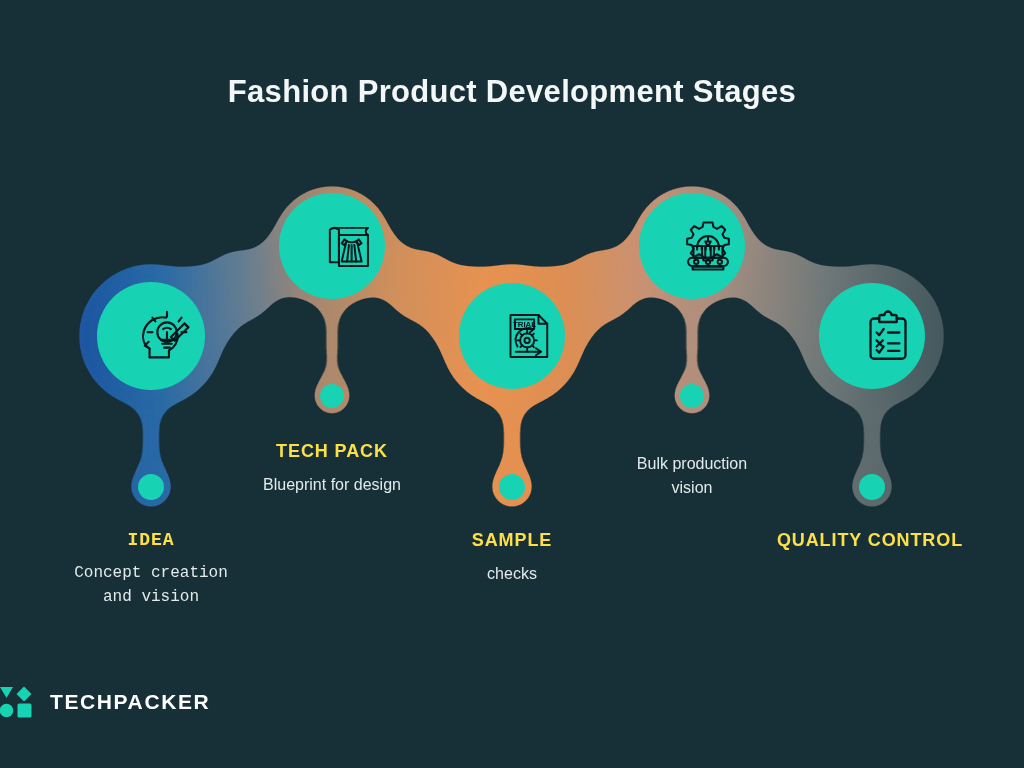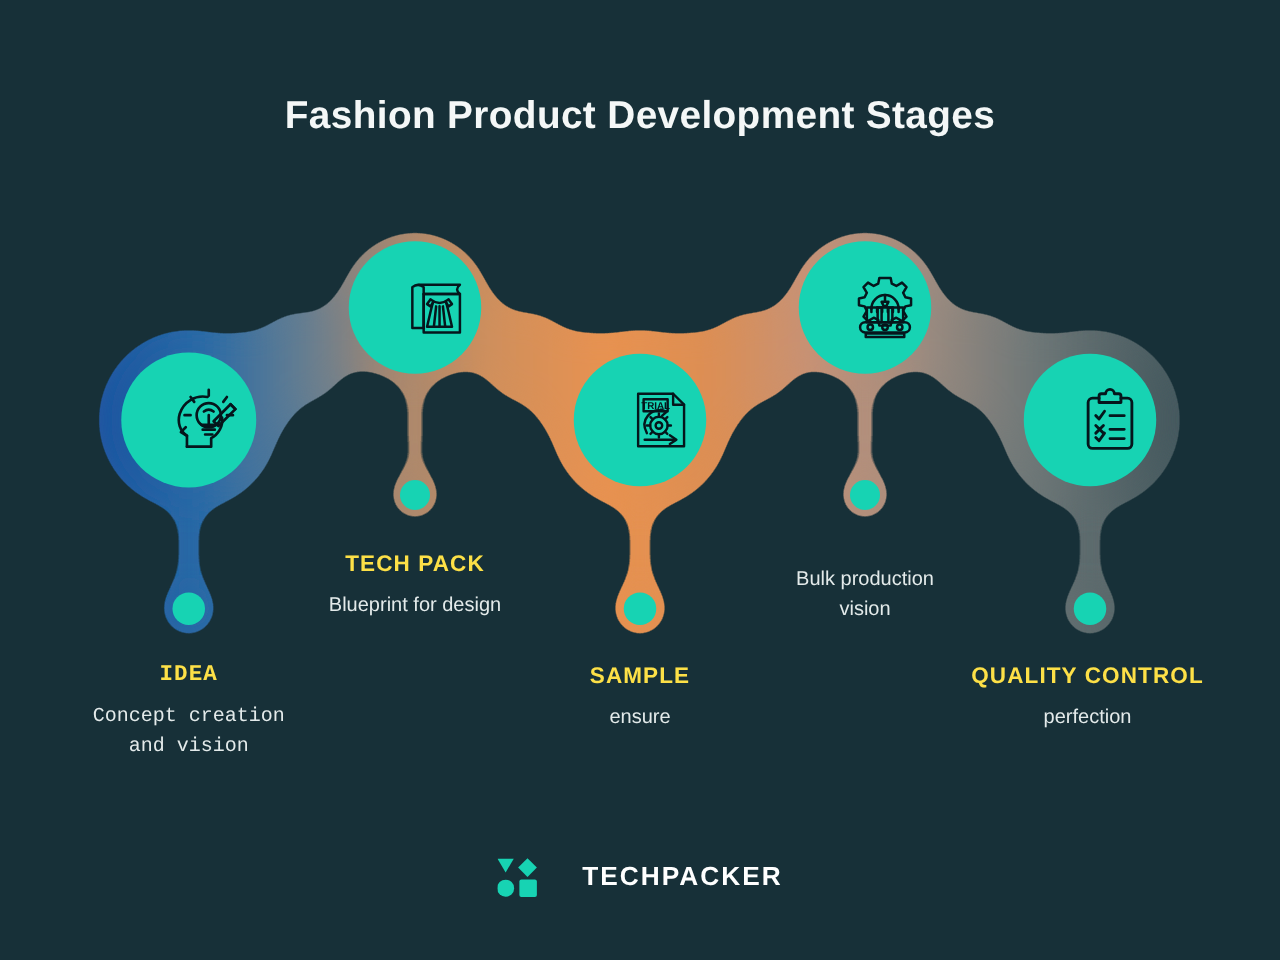--- a/index.html
+++ b/index.html
@@ -72,22 +72,22 @@
     color: #e3eaea;
     font-weight: 400;
   }
   .footer {
     position: absolute;
     left: 0;
     top: 686px;
     width: 1024px;
     display: flex;
     align-items: center;
-    justify-content: center;
-    gap: 36px;
+    justify-content: flex-start;
+    gap: 18px;
   }
   .logo-mark {
     display: block;
   }
   .logo-text {
     font-size: 21px;
     font-weight: bold;
     color: #ffffff;
     letter-spacing: 1.6px;
   }
@@ -265,35 +265,34 @@
     <div class="label-block" style="left:332px; top:441px; width:230px;">
       <div class="label-title">TECH PACK</div>
       <div class="label-desc">
         <div>Blueprint for design</div>
       </div>
     </div>
 
     <div class="label-block" style="left:512px; top:530px; width:230px;">
       <div class="label-title">SAMPLE</div>
       <div class="label-desc">
-        <div>ensure</div>
+        <div>checks</div>
       </div>
     </div>
 
     <div class="label-block" style="left:692px; top:441px; width:250px;">
       <div class="label-desc">
         <div>Bulk production</div>
         <div>vision</div>
       </div>
     </div>
 
     <div class="label-block" style="left:870px; top:530px; width:250px;">
       <div class="label-title">QUALITY CONTROL</div>
       <div class="label-desc">
-        <div>perfection</div>
       </div>
     </div>
   </div>
 
   <div class="footer">
     <svg class="logo-mark" width="32" height="32" viewBox="0 0 32 32">
       <polygon points="0,1 13,1 6.5,12" fill="#17d3b3"></polygon>
       <polygon points="24,0.5 31.5,8 24,15.5 16.5,8" fill="#17d3b3"></polygon>
       <circle cx="6.5" cy="24.5" r="6.8" fill="#17d3b3"></circle>
       <rect x="17.5" y="17.5" width="14" height="14" rx="1.6" fill="#17d3b3"></rect>

